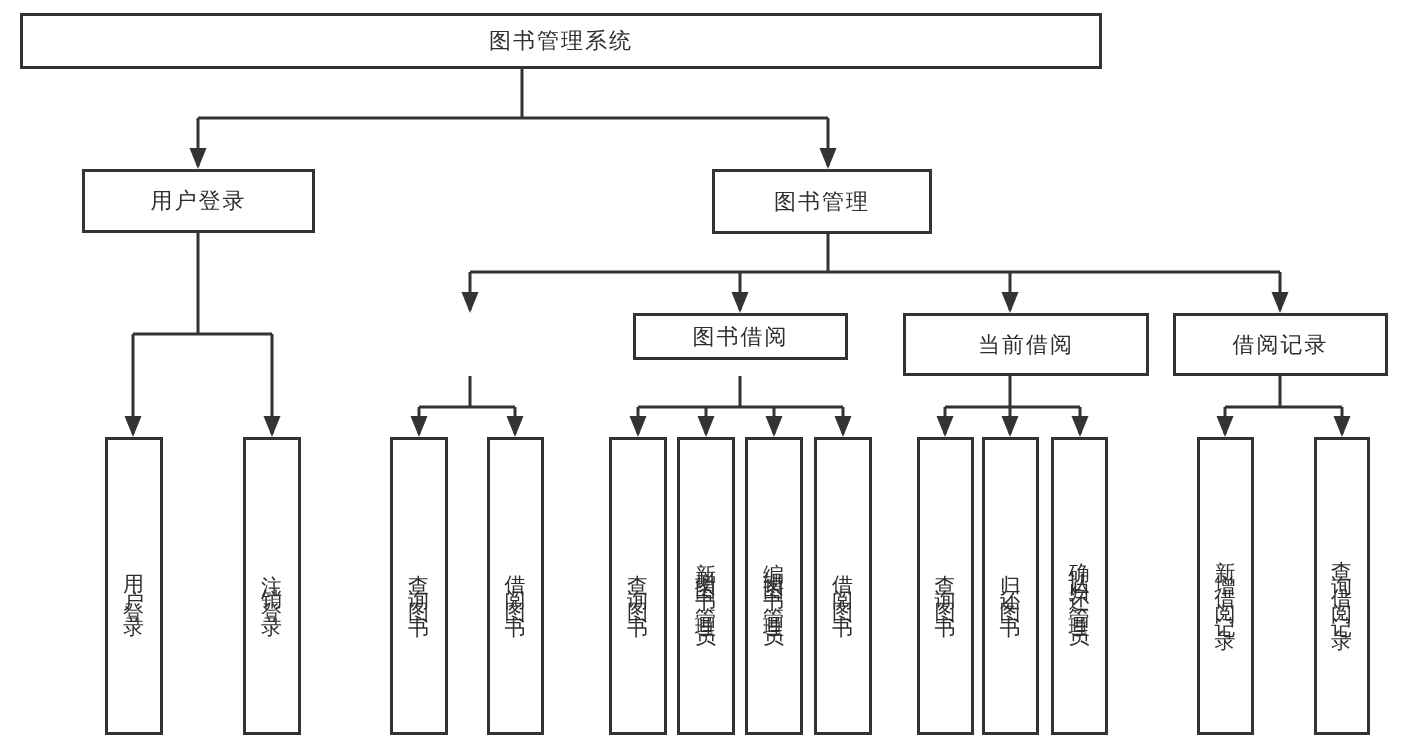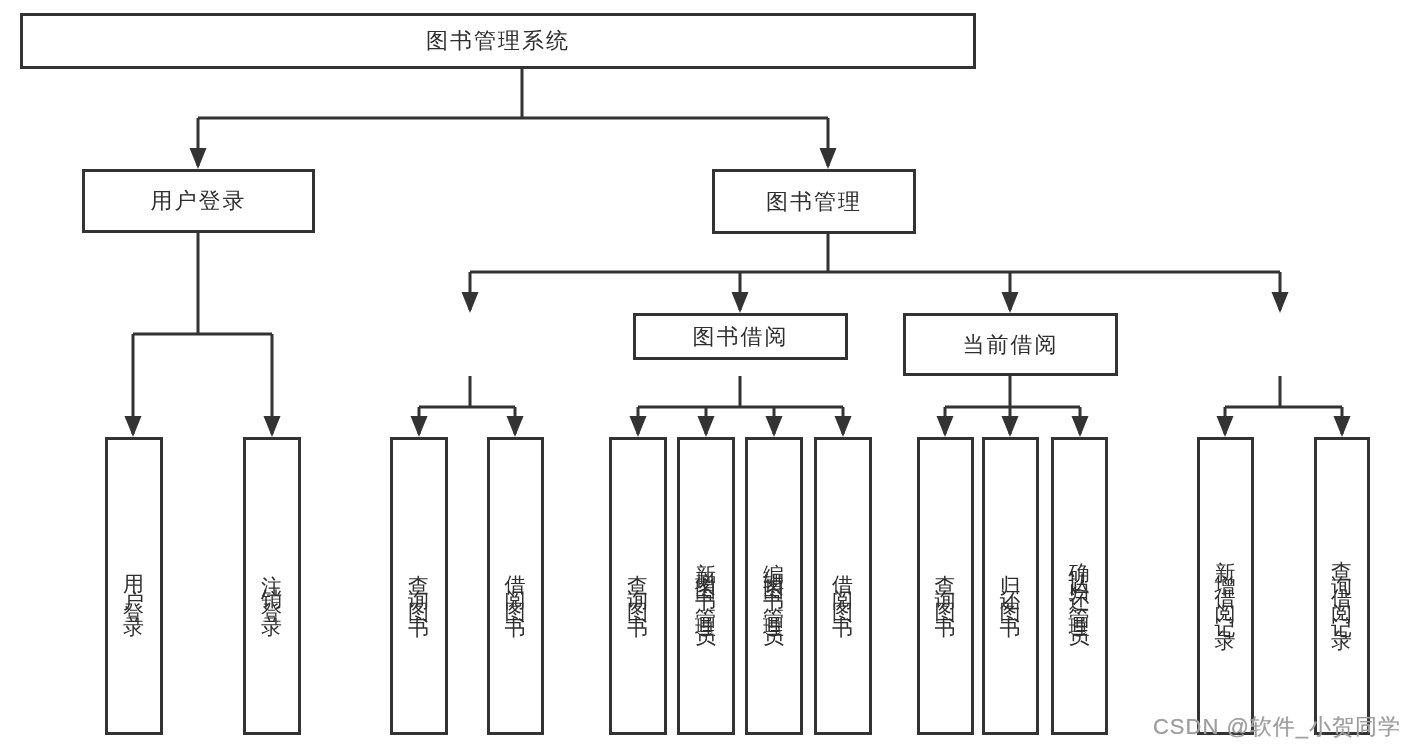--- a/index.html
+++ b/index.html
@@ -88,36 +88,39 @@
       <polygon points="1001.5,416 1018.5,416 1010,437" fill="#333333" stroke="none"></polygon>
       <polygon points="1071.5,416 1088.5,416 1080,437" fill="#333333" stroke="none"></polygon>
     </g>
     <g stroke="#333333" stroke-width="3" fill="none">
       <path d="M1280 376 V407 M1225 407 H1342 M1225 407 V434 M1342 407 V434"></path>
       <polygon points="1216.5,416 1233.5,416 1225,437" fill="#333333" stroke="none"></polygon>
       <polygon points="1333.5,416 1350.5,416 1342,437" fill="#333333" stroke="none"></polygon>
     </g>
   </svg>
 
-  <div class="node h" style="left:20px;top:13px;width:956px;height:56px">
+  <div class="node h" style="left:20px;top:13px;width:1082px;height:56px">
     <span class="lbl">图书管理系统</span>
   </div>
 
   <div class="node h" style="left:82px;top:169px;width:233px;height:64px">
     <span class="lbl">用户登录</span>
   </div>
-  <div class="node h" style="left:712px;top:169px;width:204px;height:65px">
+  <div class="node h" style="left:712px;top:169px;width:220px;height:65px">
     <span class="lbl">图书管理</span>
   </div>
 
   <div class="node h" style="left:633px;top:313px;width:215px;height:47px">
     <span class="lbl">图书借阅</span>
   </div>
-  <div class="node h" style="left:903px;top:313px;width:215px;height:63px">
+  <div class="node h" style="left:903px;top:313px;width:246px;height:63px">
     <span class="lbl">当前借阅</span>
+  </div>
+  <div class="node h" style="left:1173px;top:313px;width:215px;height:63px">
+    <span class="lbl">借阅记录</span>
   </div>
 
   <div class="node v" style="left:105px;top:437px;width:58px;height:298px">
     <span class="lbl">用户登录</span>
   </div>
   <div class="node v" style="left:243px;top:437px;width:58px;height:298px">
     <span class="lbl">注销登录</span>
   </div>
 
   <div class="node v" style="left:390px;top:437px;width:58px;height:298px">
@@ -150,15 +153,14 @@
     <span class="lbl long">确认归还（管理员）</span>
   </div>
 
   <div class="node v" style="left:1197px;top:437px;width:57px;height:298px">
     <span class="lbl">新增借阅记录</span>
   </div>
   <div class="node v" style="left:1314px;top:437px;width:56px;height:298px">
     <span class="lbl">查询借阅记录</span>
   </div>
 
-  <div class="watermark">CSDN @软件_小贺同学</div>
 
 </div>
 
 </body></html>

